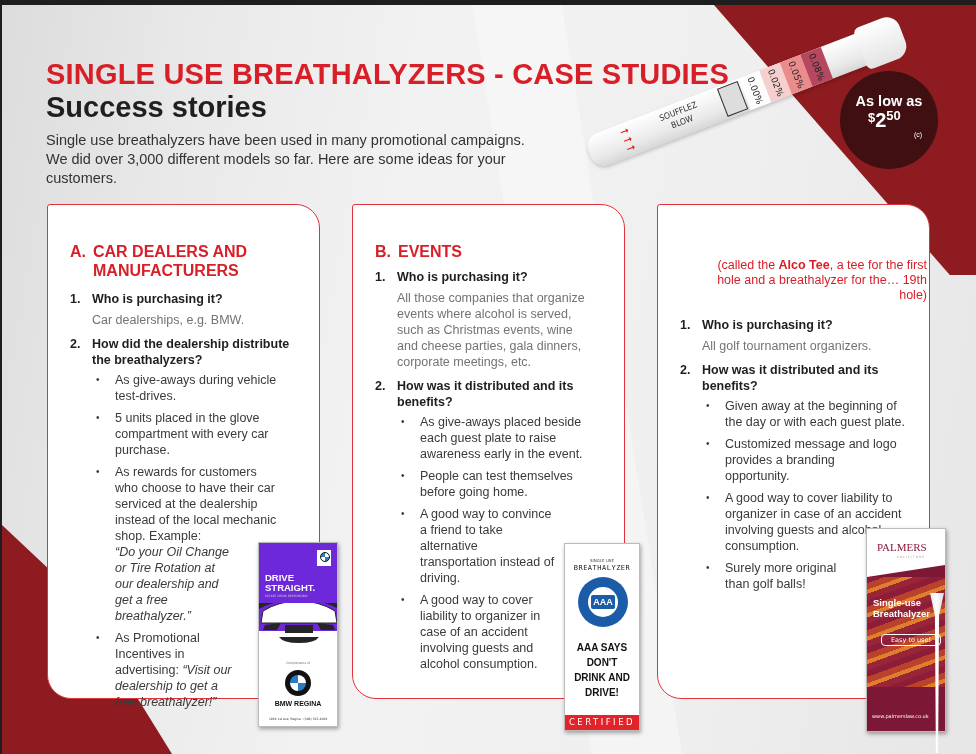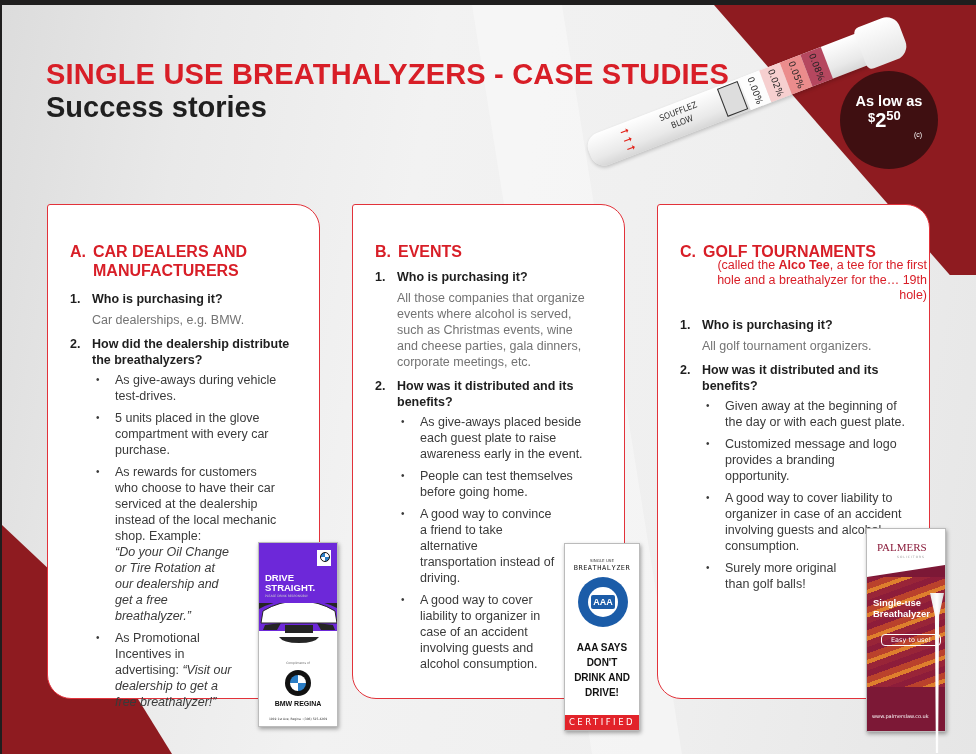--- a/index.html
+++ b/index.html
@@ -106,20 +106,21 @@
 </head>
 <body>
 
 <div id="page">
   <div class="bg-stripe"></div>
   <div class="bg-red-top2"></div>
   <div class="bg-red-bottom"></div>
 
   <h1 class="title">SINGLE USE BREATHALYZERS - CASE STUDIES</h1>
   <h2 class="subtitle">Success stories</h2>
+  <p class="intro">Single use breathalyzers have been used in many promotional campaigns. We did over 3,000 different models so far. Here are some ideas for your customers.</p>
 
   <div class="tube-wrap">
     <div class="tube"></div>
     <div class="tube-cap"></div>
     <div class="tube-arrows">➞<br>➞<br>➞</div>
     <div class="tube-text">
       <div>SOUFFLEZ</div>
       <div>BLOW</div>
     </div>
     <div class="tube-window"></div>
@@ -201,23 +202,20 @@
           </div>
         <div class="bullet" style="width:170px">
             <span class="dot">•</span>
             <span>A good way to cover liability to organizer in case of an accident involving guests and alcohol consumption.</span>
           </div>
       </div>
     </div>
   </div>
 
   <div class="card card-c">
-    <div class="card-title">
-      <span class="letter">C.</span><span class="rest">GOLF TOURNAMENTS</span>
-    </div>
     <div class="card-sub"><span>(called the </span><b>Alco Tee</b><span>, a tee for the first hole and a breathalyzer for the… 19th hole)</span></div>
     <div class="qlist" style="top:106px">
       <div class="q">
           <span class="num">1.</span>
           <span>Who is purchasing it?</span>
         </div>
       <div class="ans">All golf tournament organizers.</div>
       <div class="q" style="margin-top:8px">
           <span class="num">2.</span>
           <span style="width:205px">How was it distributed and its benefits?</span>

